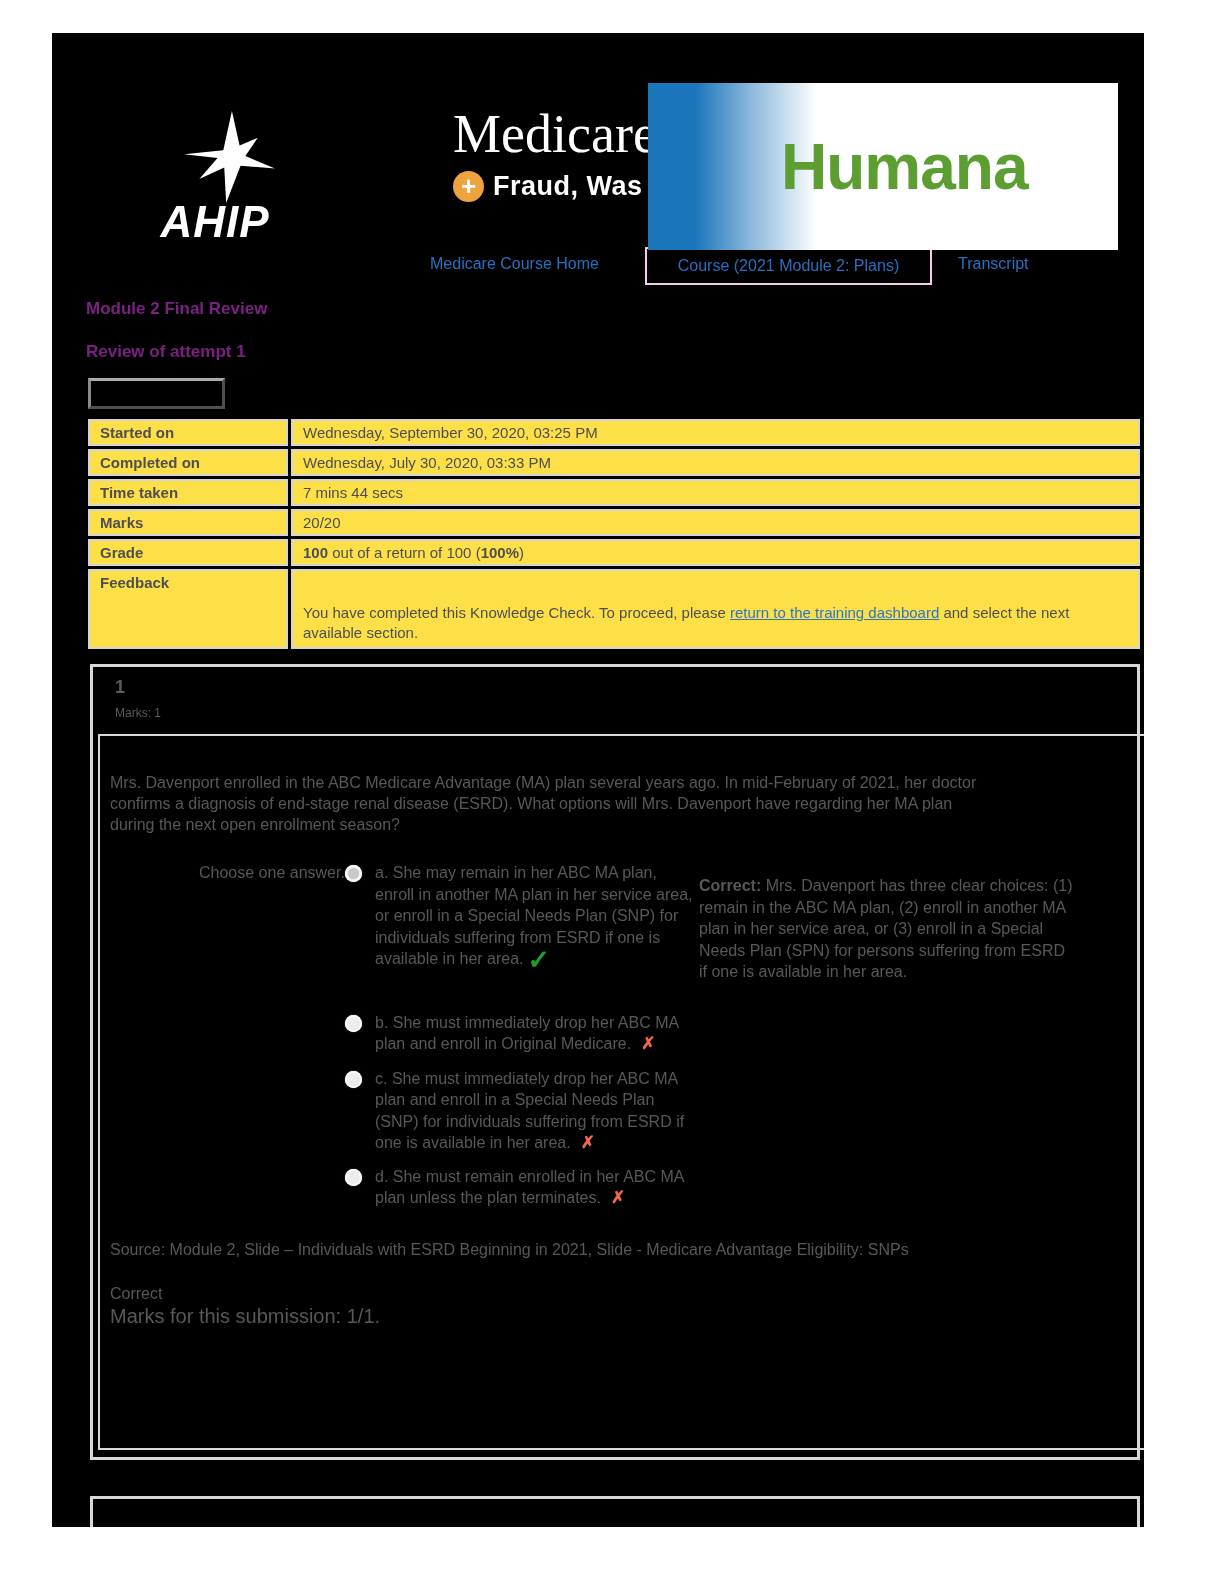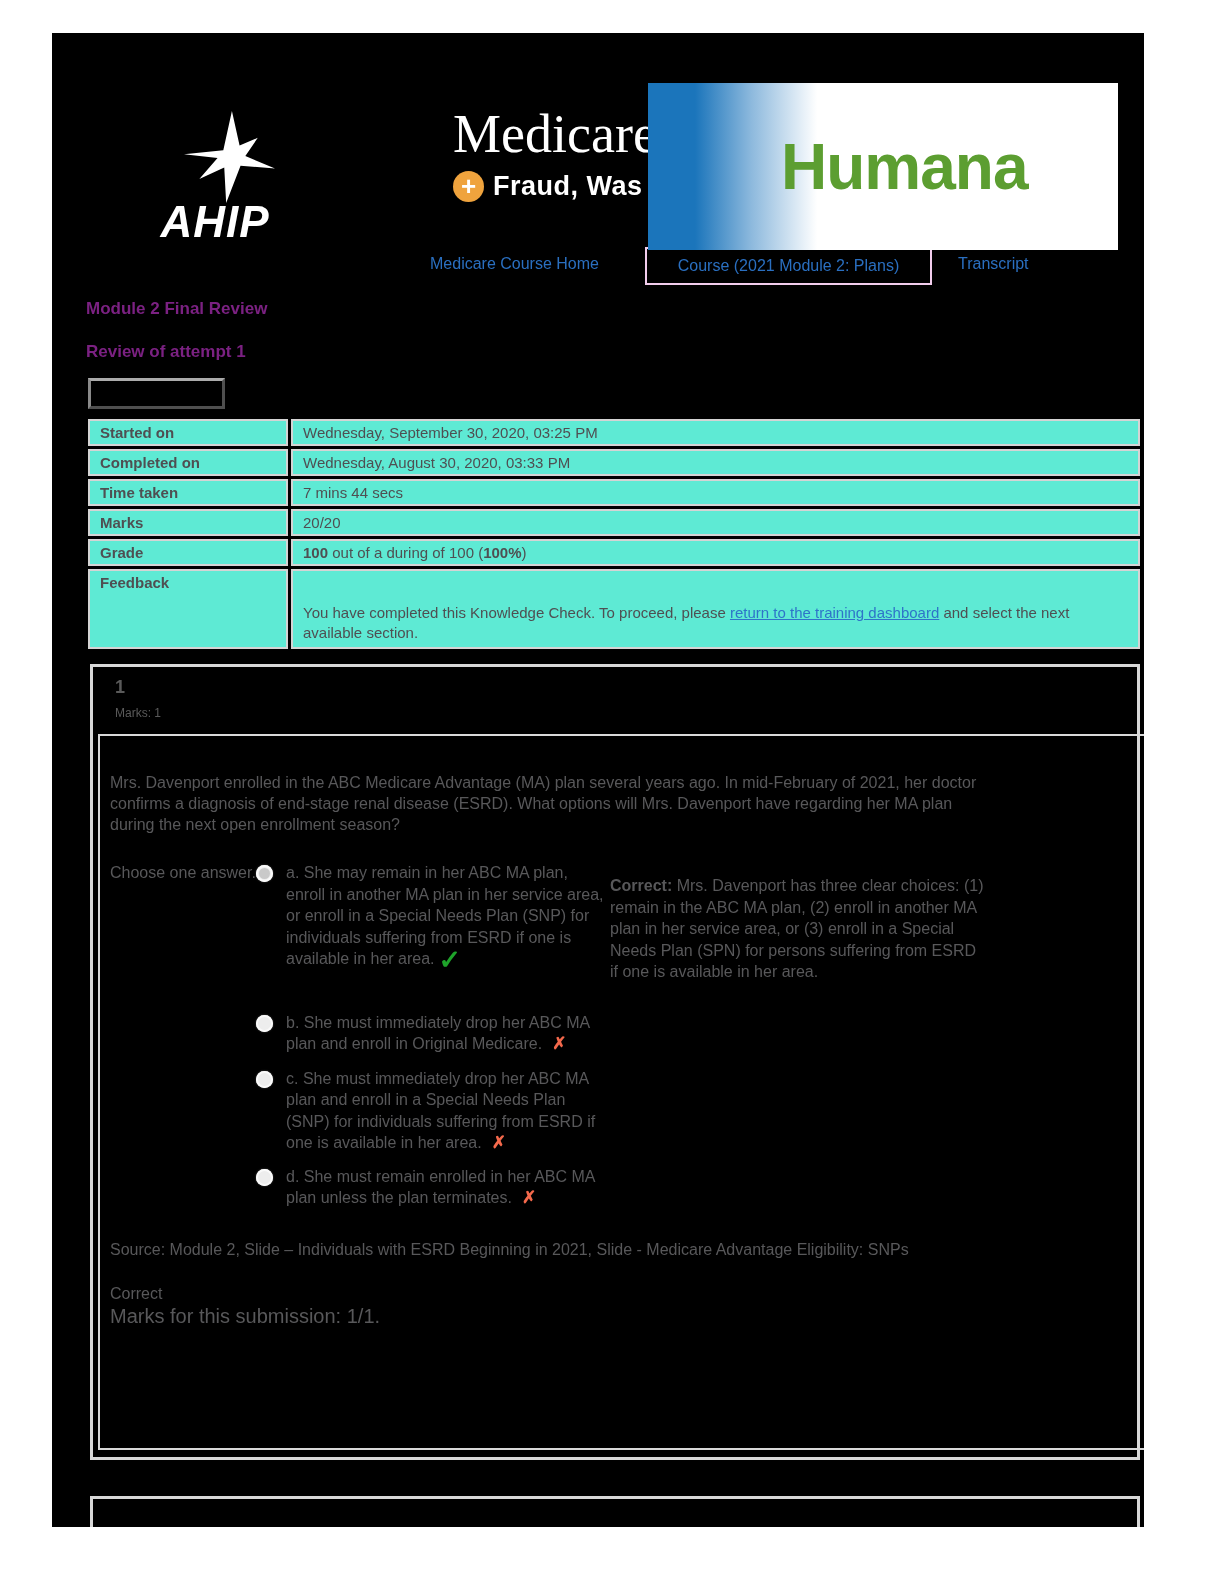--- a/index.html
+++ b/index.html
@@ -30,34 +30,34 @@
   
   .h1, .h2 { position:absolute; left:34px; color:#7b2182; font-size:17px; font-weight:bold; }
   .h1 { top:266px; }
   .h2 { top:309px; }
   .empty-btn { position:absolute; left:36px; top:345px; width:137px; height:31px; background:#000;
     border-style:solid; border-width:3px; border-color:#ababab #4f4f4f #4f4f4f #8a8a8a; cursor:pointer; }
 
   
   .summary { position:absolute; left:36px; top:386px; width:1052px; font-size:15px; color:#4f4f52; }
   .srow { display:flex; margin-bottom:3px; }
-  .scell { border:2px solid #d4d4d4; background:#5eead4; padding:3px 10px; }
+  .scell { border:2px solid #d4d4d4; background:#fde047; padding:3px 10px; }
   .slabel { width:200px; font-weight:bold; margin-right:3px; }
   .svalue { width:849px; }
   .frow .slabel { min-height:80px; }
   .frow .svalue { min-height:80px; padding-top:32px; line-height:20px; }
   .link { color:#2e74c8; text-decoration:underline; cursor:pointer; }
 
   
   .qbox { position:absolute; left:38px; top:631px; width:1050px; height:796px; border:3px solid #d8d8d8; background:#000; color:#58585a; }
   .qnum { margin:10px 0 0 22px; font-size:18px; font-weight:bold; color:#5a5a5a; }
   .qmarks { margin:8px 0 0 22px; font-size:12px; color:#5a5a5a; }
   .qinner { margin:14px 0 0 5px; width:1070px; height:716px; border:2px solid #d8d8d8; overflow:hidden; }
   .qtext { margin:36px 10px 0 10px; width:884px; font-size:16px; line-height:21px; }
-  .answer-area { display:flex; margin:27px 0 0 10px; font-size:16px; line-height:21.5px; }
+  .answer-area { display:flex; margin:27px 0 0 10px; font-size:16px; line-height:21.5px;justify-content:center; }
   .choose-label { width:146px; }
   .options-col { width:348px; }
   .option { display:flex; }
   .opt-a { margin-bottom:42px; }
   .opt-b { margin-bottom:13px; }
   .opt-c { margin-bottom:12px; }
   .radio { width:17px; height:17px; min-width:17px; border-radius:50%; background:#ededed; box-shadow:inset 0 0 0 2px #fafafa, 0 0 2px #555; margin:3px 13px 0 0; cursor:pointer; position:relative; }
   .radio .dot { display:none; }
   .radio.selected .dot { display:block; position:absolute; left:3px; top:3px; width:11px; height:11px; border-radius:50%; background:#c9c9c9; }
   .opt-text { width:318px; }
@@ -109,33 +109,33 @@
   <div class="h2">Review of attempt 1</div>
   <button class="empty-btn"></button>
 
   <div class="summary">
     <div class="srow">
       <div class="scell slabel">Started on</div>
       <div class="scell svalue">Wednesday, September 30, 2020, 03:25 PM</div>
     </div>
     <div class="srow">
       <div class="scell slabel">Completed on</div>
-      <div class="scell svalue">Wednesday, August 30, 2020, 03:33 PM</div>
+      <div class="scell svalue">Wednesday, July 30, 2020, 03:33 PM</div>
     </div>
     <div class="srow">
       <div class="scell slabel">Time taken</div>
       <div class="scell svalue">7 mins 44 secs</div>
     </div>
     <div class="srow">
       <div class="scell slabel">Marks</div>
       <div class="scell svalue">20/20</div>
     </div>
     <div class="srow">
       <div class="scell slabel">Grade</div>
-      <div class="scell svalue"><b>100</b><span> out of a during of 100 (</span><b>100%</b><span>)</span></div>
+      <div class="scell svalue"><b>100</b><span> out of a return of 100 (</span><b>100%</b><span>)</span></div>
     </div>
     <div class="srow frow">
       <div class="scell slabel">Feedback</div>
       <div class="scell svalue"><span>You have completed this Knowledge Check. To proceed, please </span><a class="link">return to the training dashboard</a><span> and select the next available section.</span></div>
     </div>
   </div>
 
   <div class="qbox">
     <div class="qnum">1</div>
     <div class="qmarks">Marks: 1</div>

